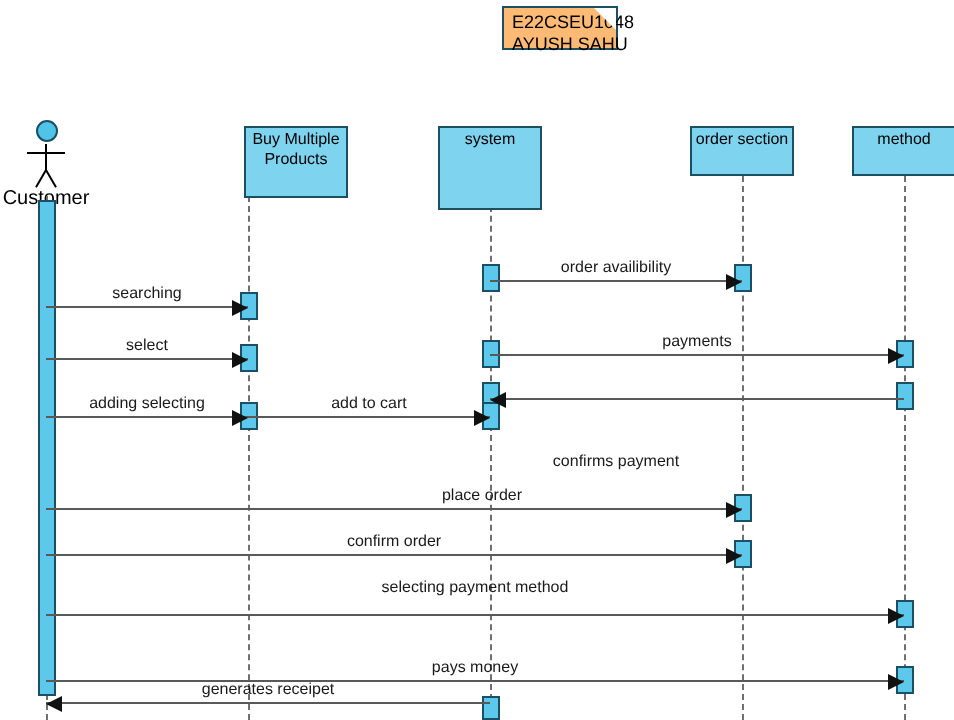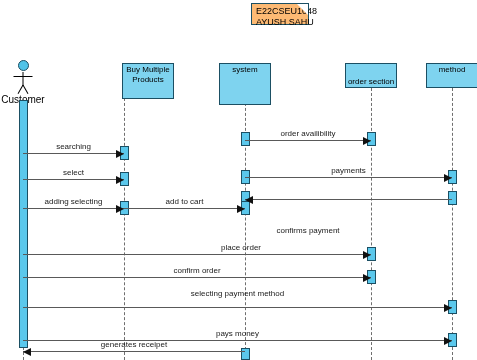--- a/index.html
+++ b/index.html
@@ -182,21 +182,21 @@
       <div class="lifeline" style="left: 371px; top: 88px; height: 272px;"></div>
       <div class="lifeline" style="left: 452px; top: 88px; height: 272px;"></div>
     </div>
   <div id="layer-boxes">
       <div class="lifeline-box" style="left: 98px; top: 63px; width: 52px; height: 36px; margin-left: 24px;">
         <span>Buy Multiple Products</span>
       </div>
       <div class="lifeline-box" style="left: 219px; top: 63px; width: 52px; height: 42px;">
         <span>system</span>
       </div>
-      <div class="lifeline-box" style="left: 345px; top: 63px; width: 52px; height: 25px; align-items: flex-end;">
+      <div class="lifeline-box" style="left: 345px; top: 63px; width: 52px; height: 25px;">
         <span>order section</span>
       </div>
       <div class="lifeline-box" style="left: 426px; top: 63px; width: 52px; height: 25px;">
         <span>method</span>
       </div>
     </div>
   <div id="layer-activations">
       <div class="activation" style="left: 19px; top: 100px; height: 248px;"></div>
       <div class="activation" style="left: 241px; top: 132px; height: 14px;"></div>
       <div class="activation" style="left: 367px; top: 132px; height: 14px;"></div>

